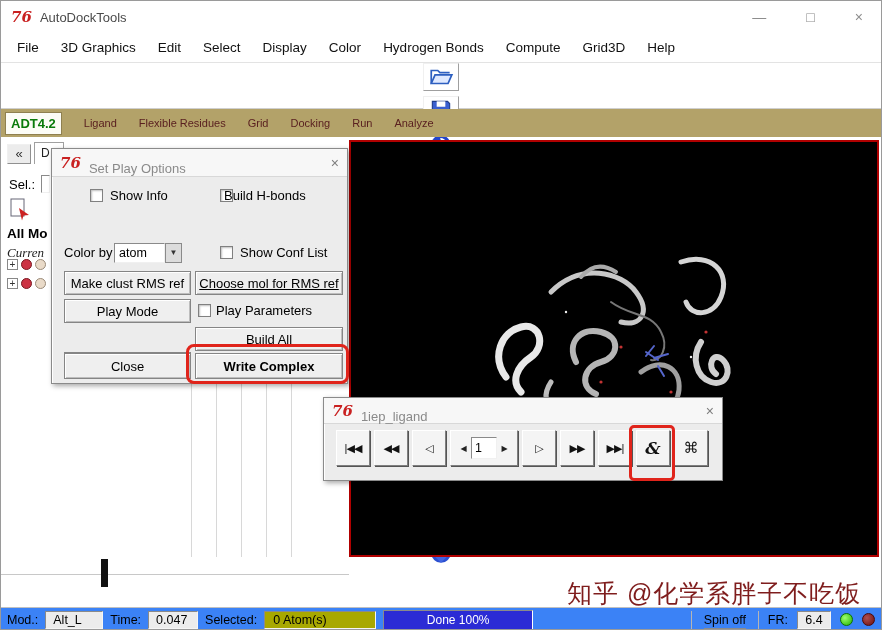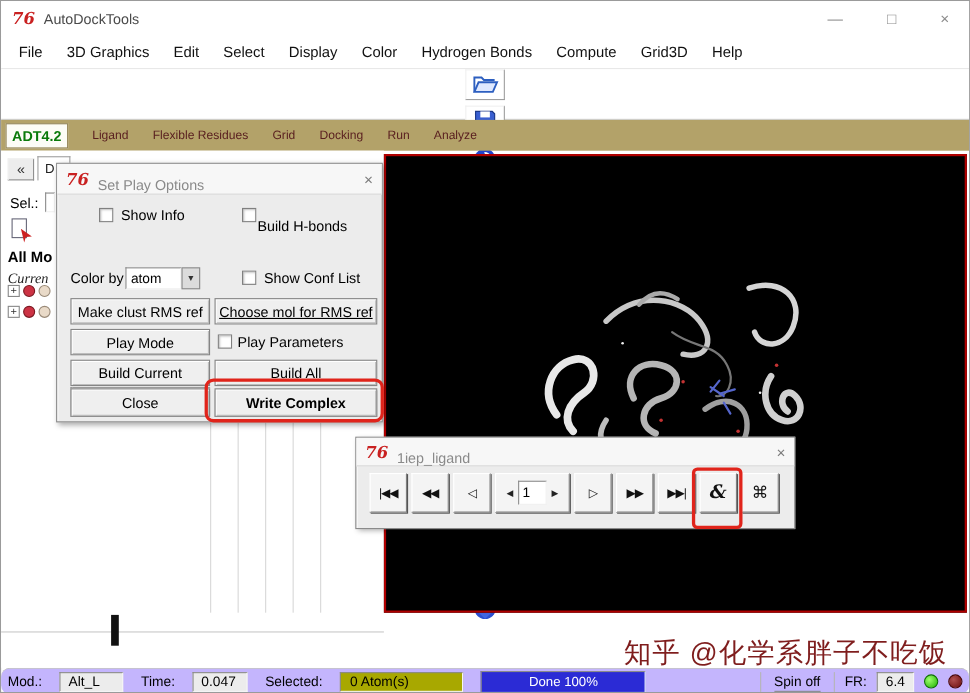--- a/index.html
+++ b/index.html
@@ -101,23 +101,23 @@
   
   .annot{ position:absolute; border:3px solid #e0241b; border-radius:8px; z-index:10; }
   .annot.a1{ left:185px; top:343px; width:163px; height:40px; }
   .annot.a2{ left:628px; top:424px; width:46px; height:56px; border-radius:5px; }
 
   
   .watermark{ position:absolute; left:566px; top:576px; z-index:11; font-size:25px; color:#7f1d1d;
               letter-spacing:1px; white-space:nowrap; }
 
   
-  .statusbar{ position:absolute; left:0; top:606px; width:100%; height:24px; background:#c4b5fd;
+  .statusbar{ position:absolute; left:0; top:606px; width:100%; height:24px; background:#3b82f6;
               border-top:1px solid #c0c0c0; display:flex; align-items:center; padding:0 6px;
-              font-size:12.5px; gap:16px; z-index:3;border-radius:8px; }
+              font-size:12.5px; gap:7px; z-index:3; }
   .sunken{ background:#ececec; border:1px solid; border-color:#8a8a8a #f5f5f5 #f5f5f5 #8a8a8a;
            padding:1px 7px; }
   .modv{ min-width:58px; }
   .timev{ min-width:50px; }
   .atoms{ background:#a8a800; color:#000; border:1px solid; border-color:#8a8a8a #f5f5f5 #f5f5f5 #8a8a8a;
           padding:1px 8px; min-width:112px; }
   .progress{ background:#2b2bd5; color:#fff; text-align:center; width:150px; padding:2px 12px; font-size:12px;
              border:1px solid; border-color:#8a8a8a #fff #fff #8a8a8a; }
   .sb-right{ margin-left:auto; display:flex; align-items:center; gap:9px; }
   .spin-cell{ border-left:1px solid #b5b5b5; border-right:1px solid #b5b5b5; padding:2px 12px; }
@@ -335,38 +335,37 @@
 
   <div class="dialog po">
     <div class="dlg-title">
       <span class="logo">76</span>
       <span class="t">Set Play Options</span>
       <span class="dlg-close">×</span>
     </div>
     <div class="cb" style="left:38px; top:40px;"></div>
     <div class="lbl" style="left:58px; top:39px;">Show Info</div>
     <div class="cb" style="left:168px; top:40px;"></div>
-    <div class="lbl" style="left:182px; top:39px;margin-top:10px;">Build  H-bonds</div>
+    <div class="lbl" style="left:172px; top:39px;">Build  H-bonds</div>
 
     <div class="lbl" style="left:12px; top:96px;">Color by</div>
     <div class="dropdown">
       <span class="val">atom</span>
       <span class="arr">▼</span>
     </div>
     <div class="cb" style="left:168px; top:97px;"></div>
     <div class="lbl" style="left:188px; top:96px;">Show Conf List</div>
 
     <div class="pbtn" style="left:12px; top:122px; width:127px; height:24px;">Make clust RMS ref</div>
     <div class="pbtn" style="left:143px; top:122px; width:148px; height:24px;text-decoration:underline;">Choose mol for RMS ref</div>
 
     <div class="pbtn" style="left:12px; top:150px; width:127px; height:24px;">Play Mode</div>
     <div class="cb" style="left:146px; top:155px;"></div>
     <div class="lbl" style="left:164px; top:154px;">Play Parameters</div>
 
-    <div class="pbtn" style="left:12px; top:178px; width:127px; height:24px;">Build Current</div>
     <div class="pbtn" style="left:143px; top:178px; width:148px; height:24px;">Build All</div>
 
     <div class="pbtn" style="left:12px; top:206px; width:127px; height:24px;">Write Current</div>
     <div class="pbtn" style="left:143px; top:206px; width:148px; height:24px;">Write All</div>
 
     <div class="pbtn" style="left:12px; top:203px; width:127px; height:26px; top:203px;" hidden=""></div>
     <div class="pbtn" style="left:12px; top:203px;" hidden=""></div>
 
     <div class="pbtn" style="left:12px; top:203px;" hidden=""></div>
 

